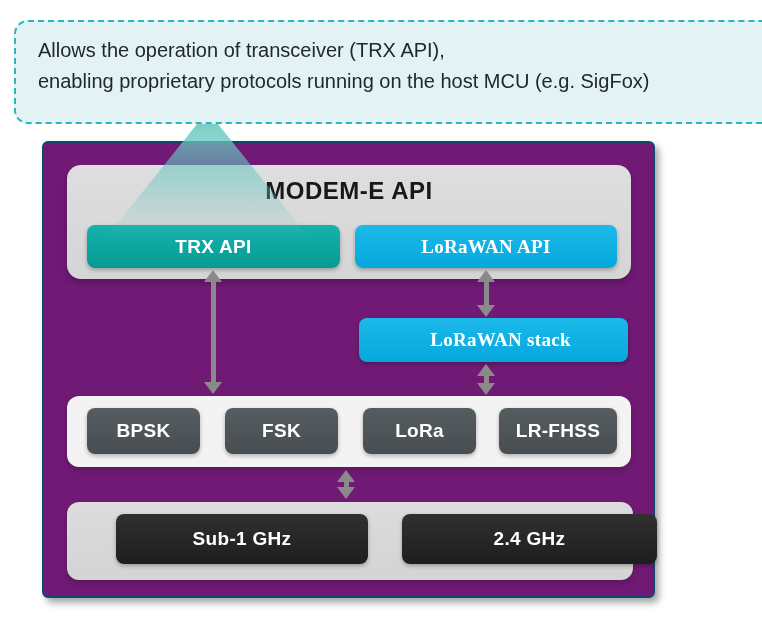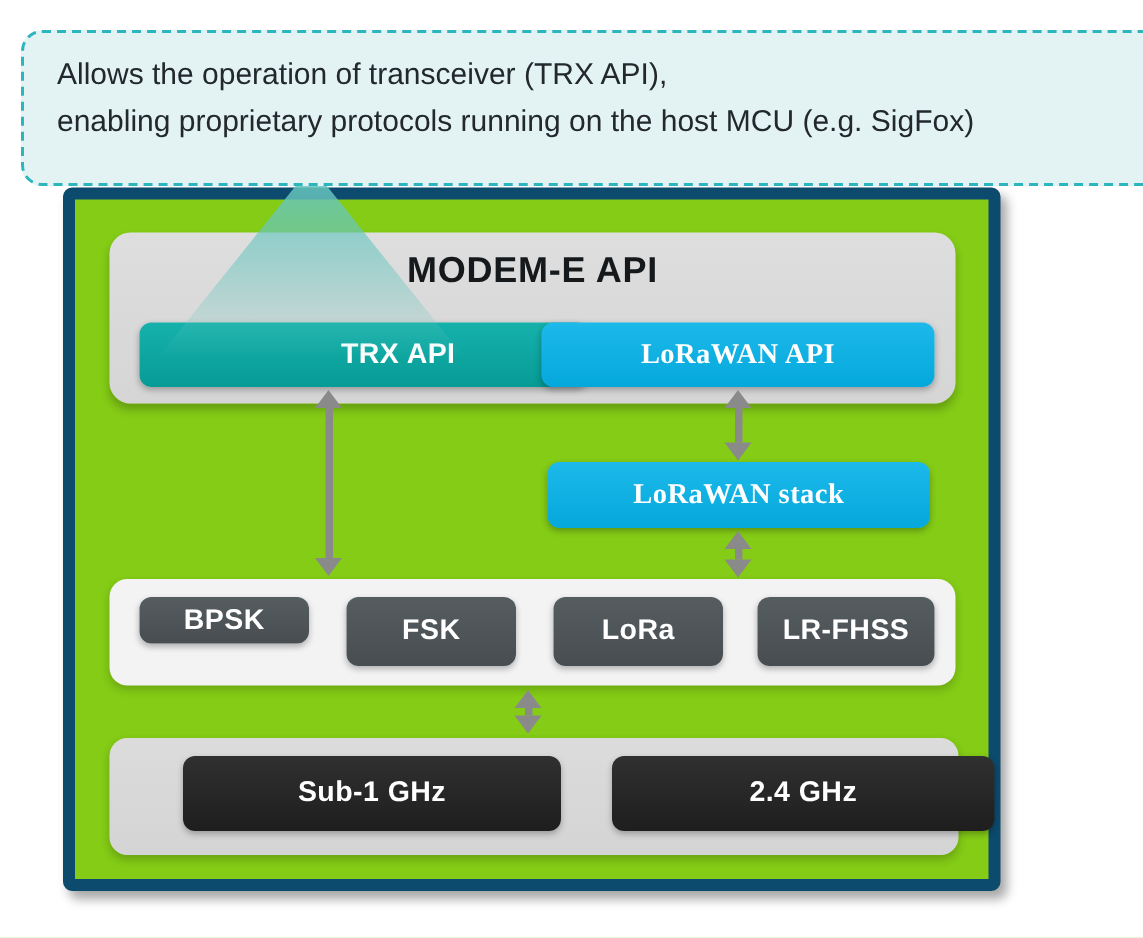--- a/index.html
+++ b/index.html
@@ -34,24 +34,24 @@
     clip-path:polygon(50% 0%, 100% 100%, 0% 100%);
     background:linear-gradient(180deg,
       rgba(104,198,191,0.95) 0%,
       rgba(104,198,191,0.55) 45%,
       rgba(104,198,191,0.0) 96%);
     z-index:5;
   }
 
   
   .main-box{
-    position:absolute;left:42px;top:125px;
+    position:absolute;left:42px;top:141px;
     width:609px;height:453px;
-    background:#84cc16;
-    border:8px solid #0c4a6e;
+    background:#701a75;
+    border:2px solid #0c4a6e;
     border-radius:6px;
     box-shadow:4px 5px 7px rgba(0,0,0,0.35);
     z-index:2;
   }
 
   .modem-container{
     position:absolute;left:23px;top:22px;
     width:564px;height:114px;
     background:linear-gradient(180deg,#dedede 0%,#d5d5d5 100%);
     border-radius:14px;
@@ -65,37 +65,37 @@
   }
 
   .blk{
     position:absolute;
     display:flex;align-items:center;justify-content:center;
     border-radius:8px;
     color:#ffffff;font-weight:700;font-size:19px;
     box-shadow:0 2px 4px rgba(0,0,0,0.28);
     letter-spacing:0.3px;
   }
-  .blk.teal{background:linear-gradient(180deg,#16b1ab 0%,#079b96 100%);padding-left:46px;}
+  .blk.teal{background:linear-gradient(180deg,#16b1ab 0%,#079b96 100%);}
   .blk.cyan{background:linear-gradient(180deg,#1cb9ea 0%,#05a8dc 100%);font-family:Liberation Serif, serif;}
   .blk.slate{background:linear-gradient(180deg,#565d60 0%,#474d50 100%);}
   .blk.dark{background:linear-gradient(180deg,#303030 0%,#1e1e1e 100%);}
 
   .trx-btn{left:20px;top:60px;width:253px;height:43px;}
   .lorawan-btn{left:288px;top:60px;width:262px;height:43px;}
-  .stack-btn{left:315px;top:175px;width:255px;height:44px;}
+  .stack-btn{left:315px;top:175px;width:255px;height:44px;padding-left:14px;}
 
   .row-container{
     position:absolute;left:23px;top:253px;
     width:564px;height:71px;
     background:#f3f3f3;
     border-radius:12px;
     box-shadow:0 3px 6px rgba(0,0,0,0.18);
   }
-  .mod-bpsk{left:20px;top:12px;width:113px;height:31px;}
+  .mod-bpsk{left:20px;top:12px;width:113px;height:46px;}
   .mod-fsk{left:158px;top:12px;width:113px;height:46px;}
   .mod-lora{left:296px;top:12px;width:113px;height:46px;}
   .mod-lrfhss{left:432px;top:12px;width:118px;height:46px;}
 
   .bottom-container{
     position:absolute;left:23px;top:359px;
     width:566px;height:78px;
     background:linear-gradient(180deg,#dcdcdc 0%,#d4d4d4 100%);
     border-radius:12px;
     box-shadow:0 3px 6px rgba(0,0,0,0.2);

